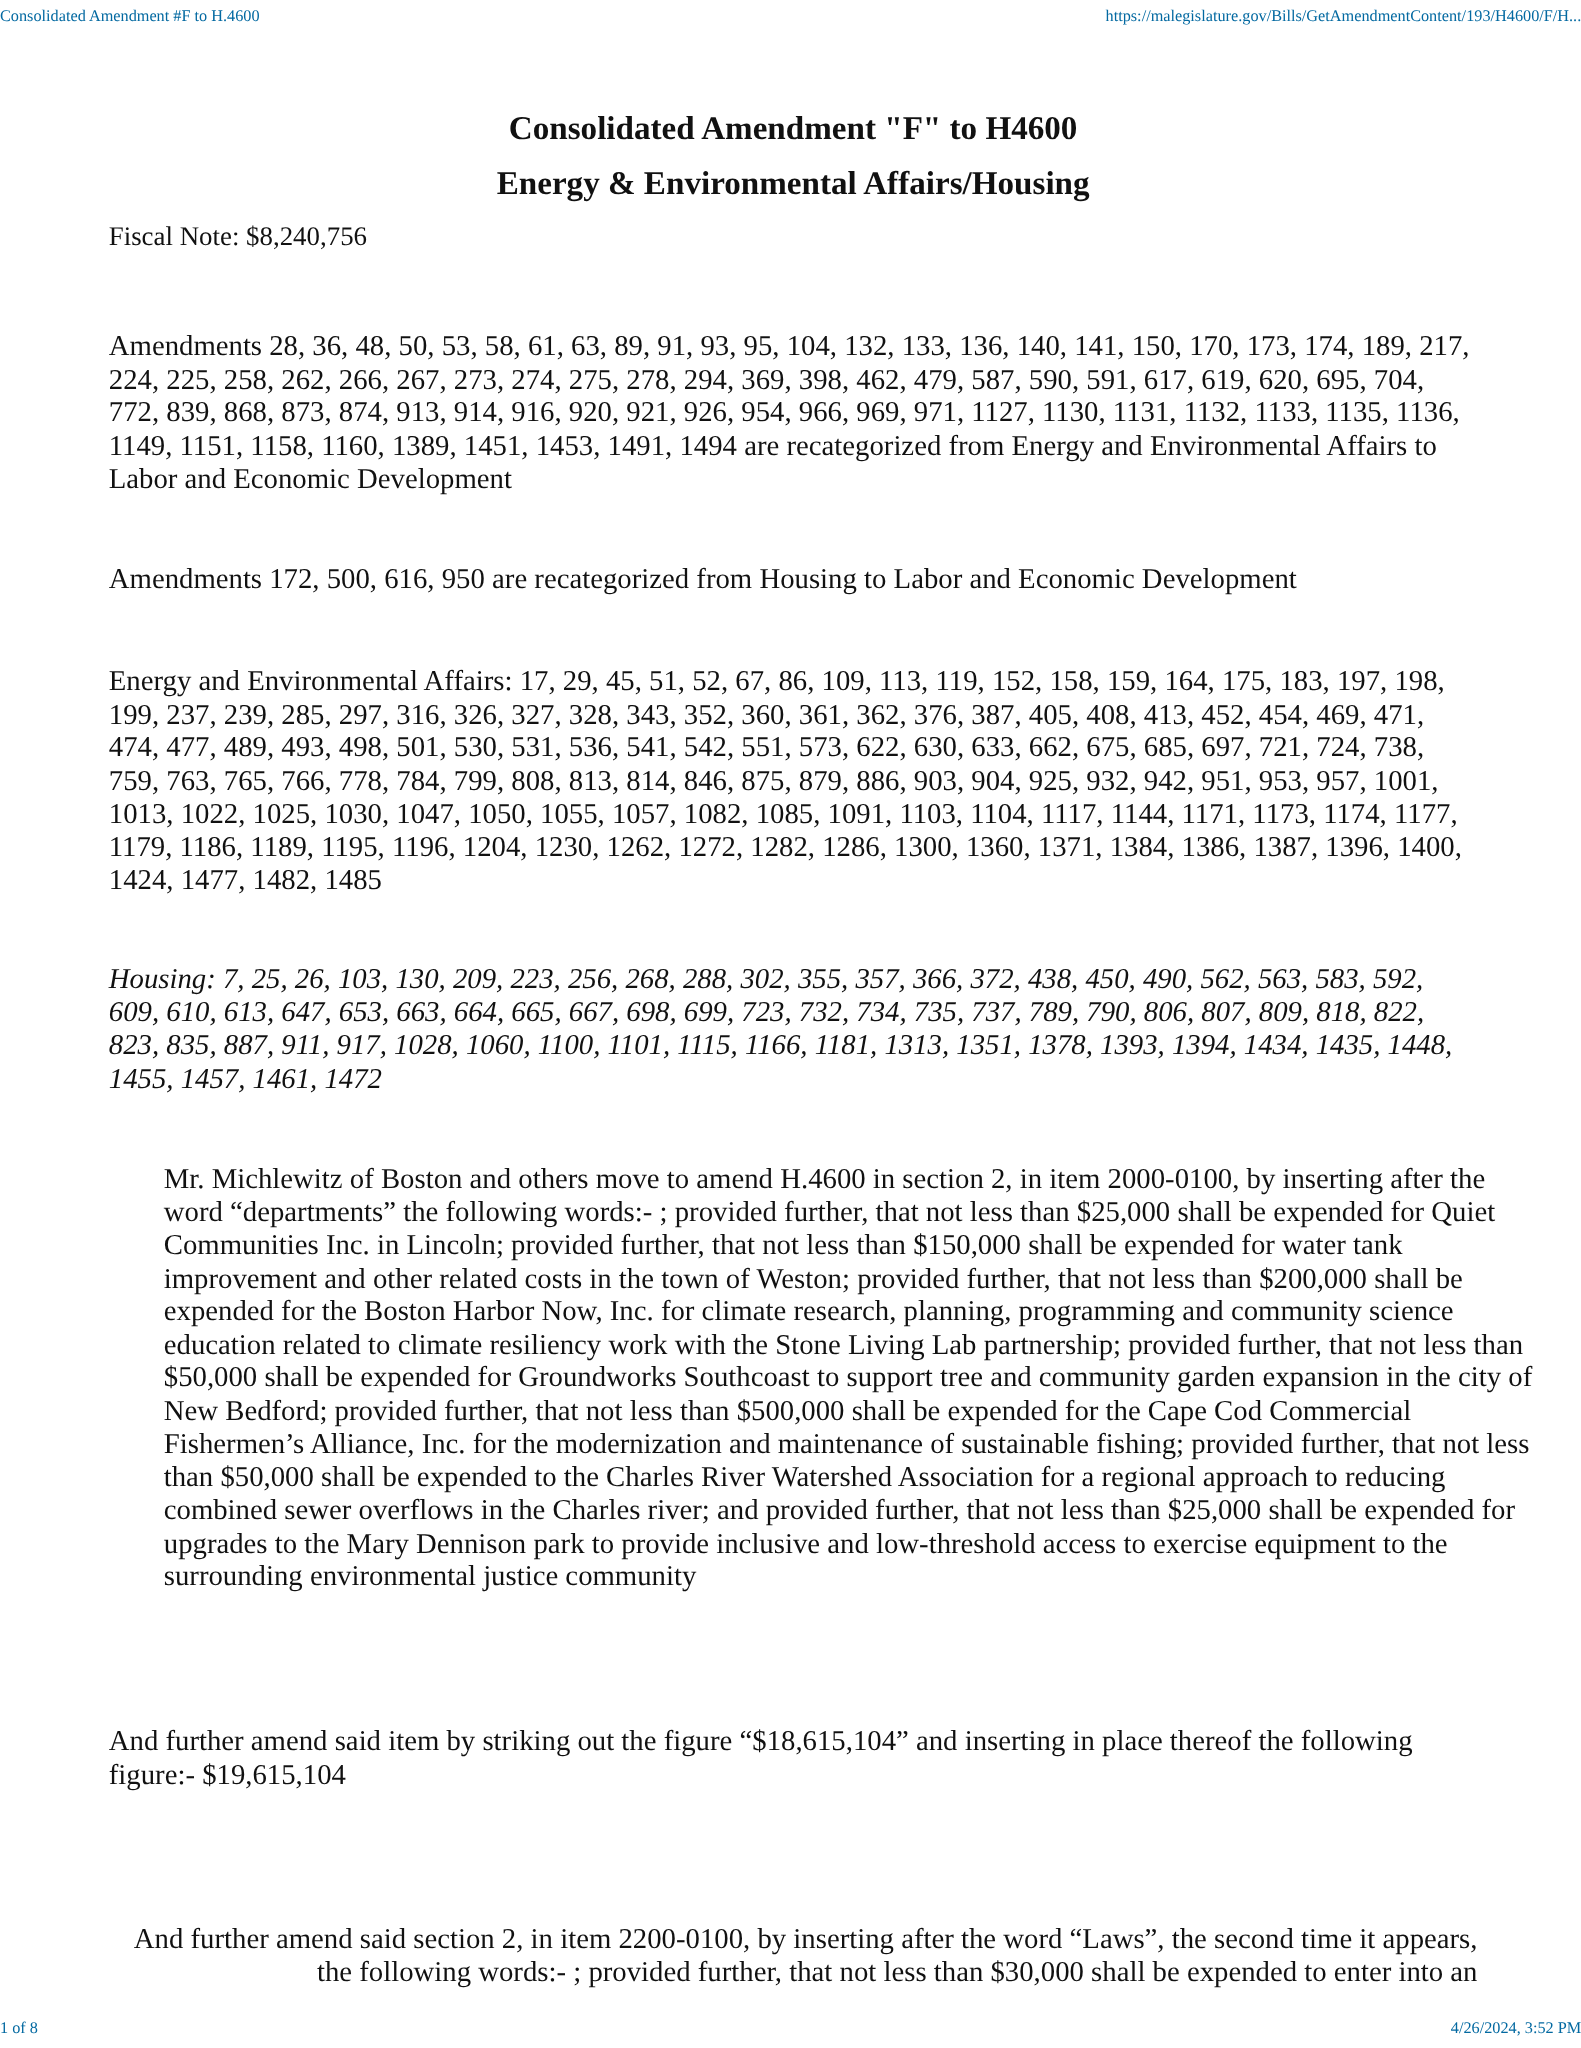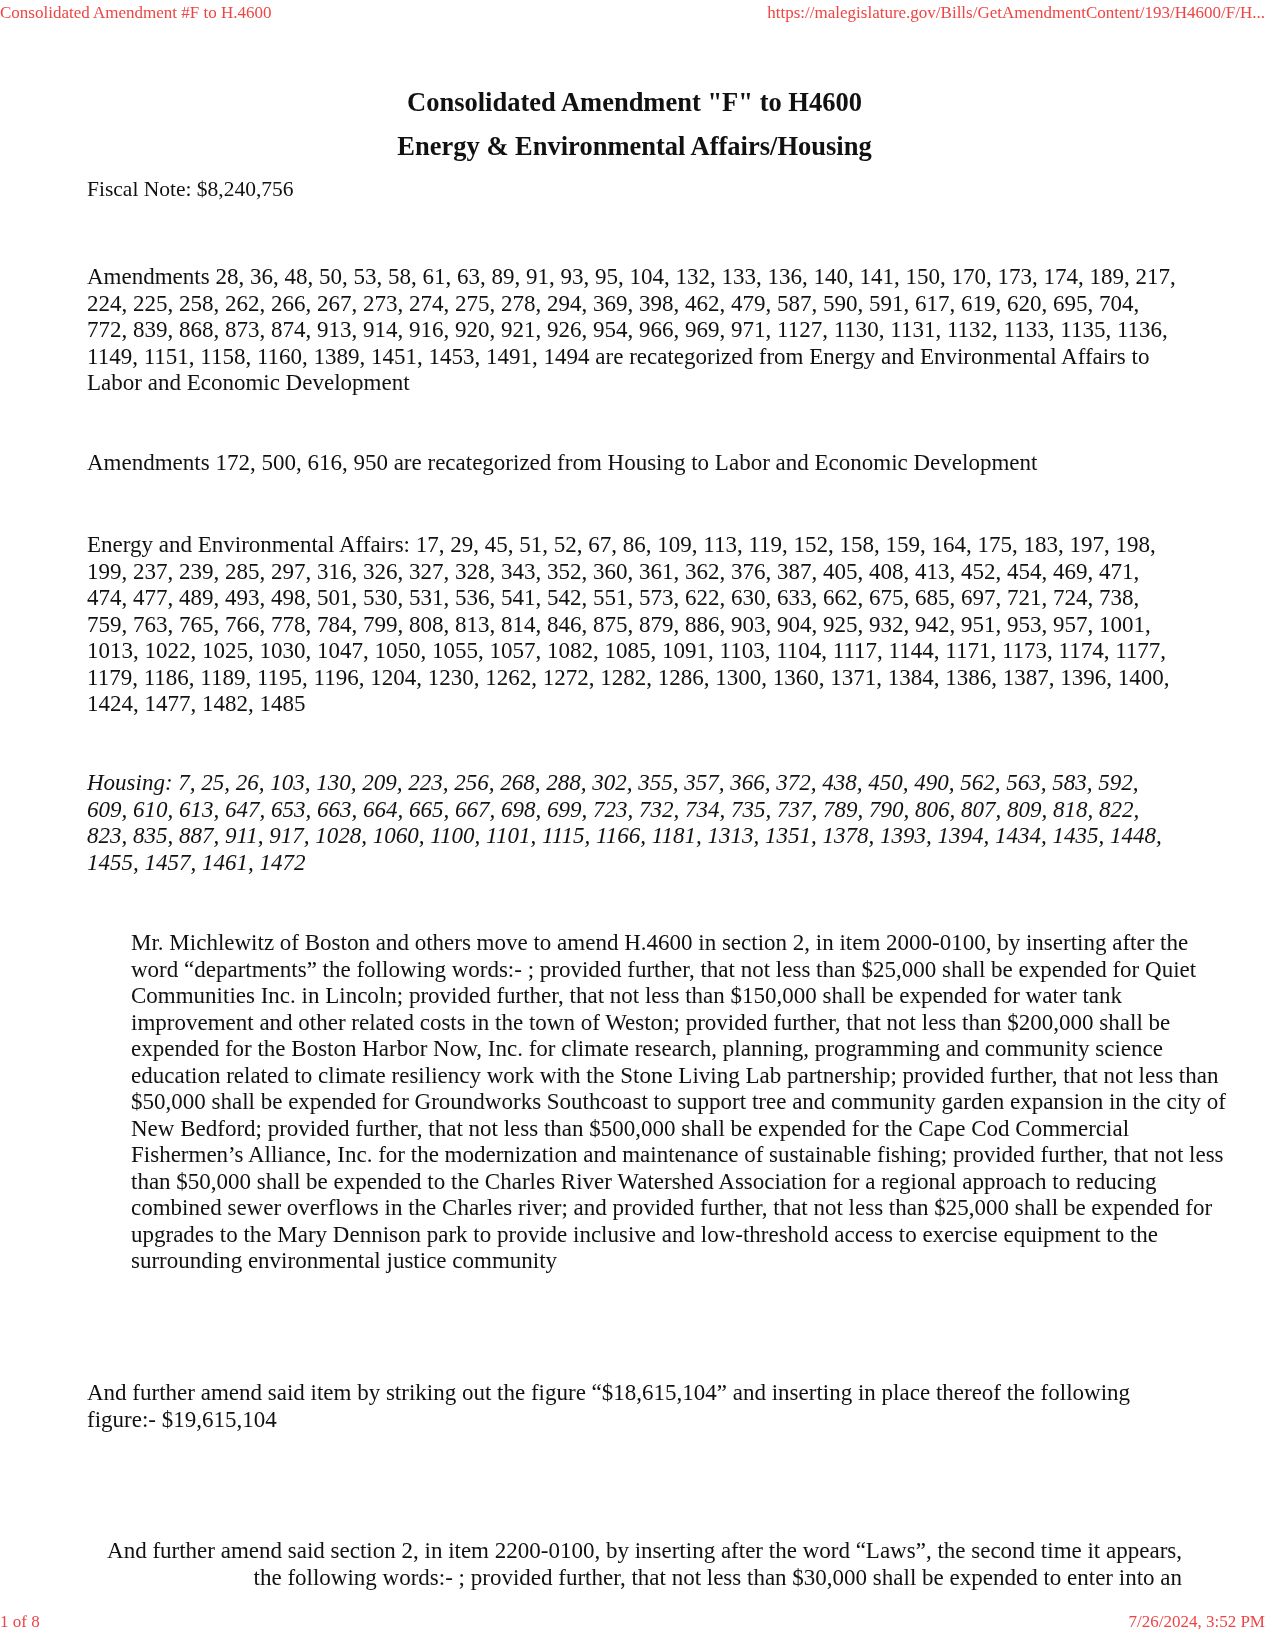--- a/index.html
+++ b/index.html
@@ -13,23 +13,23 @@
     position: relative;
     overflow: hidden;
     font-family: "Liberation Serif", "DejaVu Serif", serif;
     color: #111111;
   }
   .print-header, .print-footer {
     position: absolute;
     left: 0;
     right: 0;
     height: 26px;
-    font-size: 17px;
+    font-size: 13px;
     line-height: 26px;
-    color: #ef4444;
+    color: #0369a1;
   }
   .print-header { top: 0; }
   .print-footer { top: 1609px; text-decoration: underline; }
   .ph-left { position: absolute; left: 0; top: 0; }
   .ph-right { position: absolute; right: 0; top: 0; white-space: nowrap; text-align: center; }
 
   .page {
     position: absolute;
     left: 87px;
     top: 78px;
@@ -78,14 +78,14 @@
   <p class="para p-recat2">Amendments 172, 500, 616, 950 are recategorized from Housing to Labor and Economic Development</p>
   <p class="para p-eea">Energy and Environmental Affairs: 17, 29, 45, 51, 52, 67, 86, 109, 113, 119, 152, 158, 159, 164, 175, 183, 197, 198, 199, 237, 239, 285, 297, 316, 326, 327, 328, 343, 352, 360, 361, 362, 376, 387, 405, 408, 413, 452, 454, 469, 471, 474, 477, 489, 493, 498, 501, 530, 531, 536, 541, 542, 551, 573, 622, 630, 633, 662, 675, 685, 697, 721, 724, 738, 759, 763, 765, 766, 778, 784, 799, 808, 813, 814, 846, 875, 879, 886, 903, 904, 925, 932, 942, 951, 953, 957, 1001, 1013, 1022, 1025, 1030, 1047, 1050, 1055, 1057, 1082, 1085, 1091, 1103, 1104, 1117, 1144, 1171, 1173, 1174, 1177, 1179, 1186, 1189, 1195, 1196, 1204, 1230, 1262, 1272, 1282, 1286, 1300, 1360, 1371, 1384, 1386, 1387, 1396, 1400, 1424, 1477, 1482, 1485</p>
   <p class="para p-housing">Housing: 7, 25, 26, 103, 130, 209, 223, 256, 268, 288, 302, 355, 357, 366, 372, 438, 450, 490, 562, 563, 583, 592, 609, 610, 613, 647, 653, 663, 664, 665, 667, 698, 699, 723, 732, 734, 735, 737, 789, 790, 806, 807, 809, 818, 822, 823, 835, 887, 911, 917, 1028, 1060, 1100, 1101, 1115, 1166, 1181, 1313, 1351, 1378, 1393, 1394, 1434, 1435, 1448, 1455, 1457, 1461, 1472</p>
   <p class="para p-motion">Mr. Michlewitz of Boston and others move to amend H.4600 in section 2, in item 2000-0100, by inserting after the word “departments” the following words:- ; provided further, that not less than $25,000 shall be expended for Quiet Communities Inc. in Lincoln; provided further, that not less than $150,000 shall be expended for water tank improvement and other related costs in the town of Weston; provided further, that not less than $200,000 shall be expended for the Boston Harbor Now, Inc. for climate research, planning, programming and community science education related to climate resiliency work with the Stone Living Lab partnership; provided further, that not less than $50,000 shall be expended for Groundworks Southcoast to support tree and community garden expansion in the city of New Bedford; provided further, that not less than $500,000 shall be expended for the Cape Cod Commercial Fishermen’s Alliance, Inc. for the modernization and maintenance of sustainable fishing; provided further, that not less than $50,000 shall be expended to the Charles River Watershed Association for a regional approach to reducing combined sewer overflows in the Charles river; and provided further, that not less than $25,000 shall be expended for upgrades to the Mary Dennison park to provide inclusive and low-threshold access to exercise equipment to the surrounding environmental justice community</p>
   <p class="para p-further1">And further amend said item by striking out the figure “$18,615,104” and inserting in place thereof the following figure:- $19,615,104</p>
   <p class="para p-further2">And further amend said section 2, in item 2200-0100, by inserting after the word “Laws”, the second time it appears, the following words:- ; provided further, that not less than $30,000 shall be expended to enter into an</p>
 </div>
 
 <div class="print-footer">
   <span class="ph-left">1 of 8</span>
-  <span class="ph-right">7/26/2024, 3:52 PM</span>
+  <span class="ph-right">4/26/2024, 3:52 PM</span>
 </div>
 
 </body></html>

